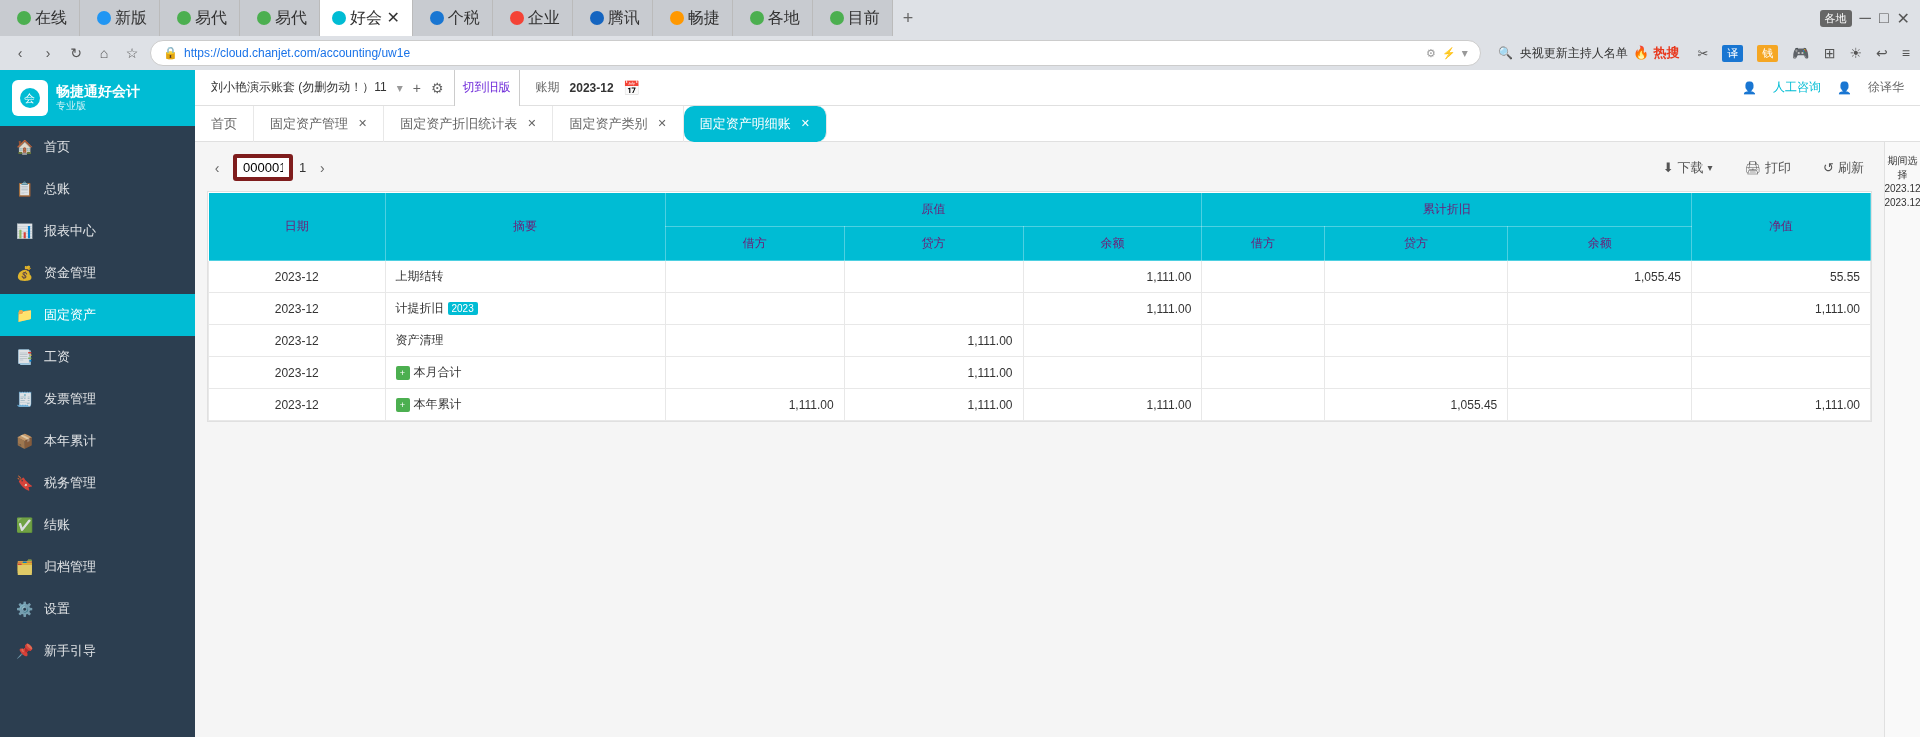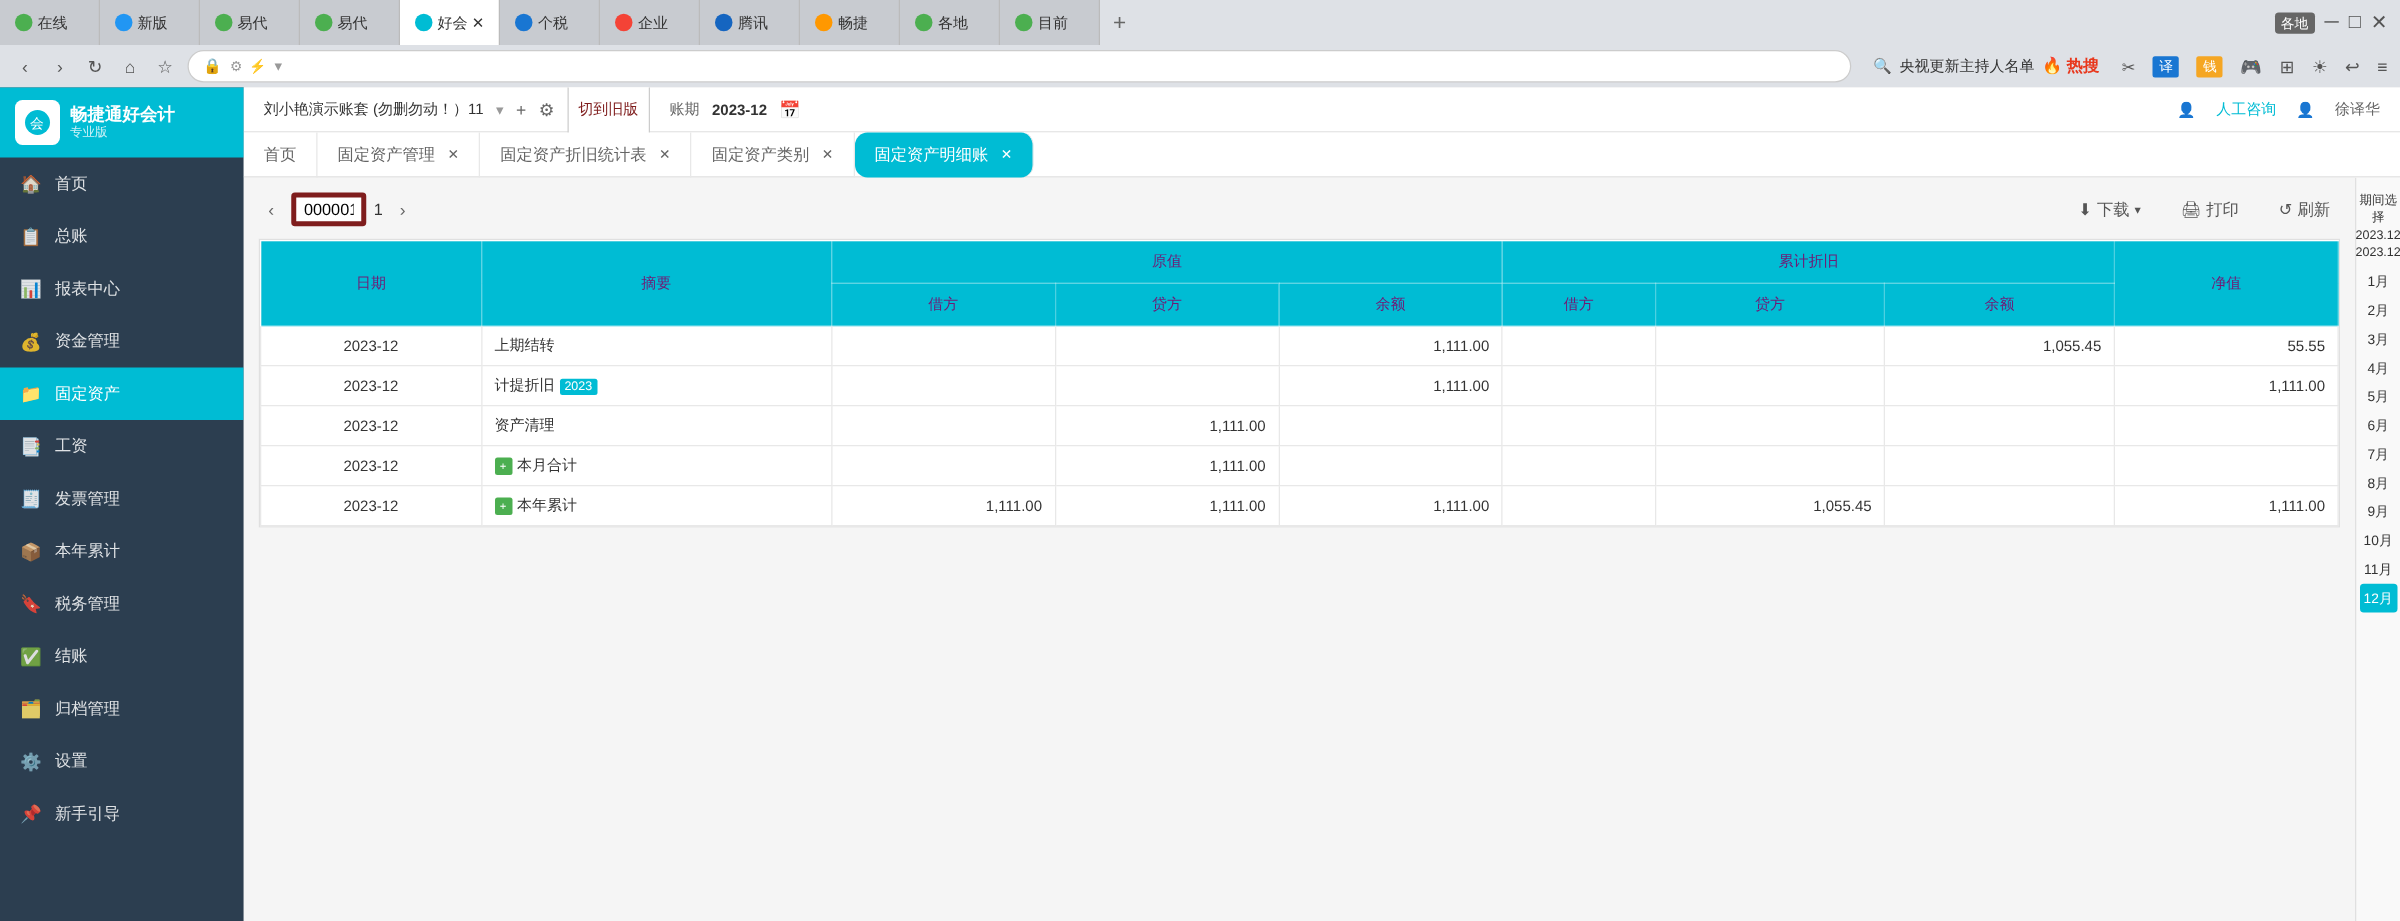--- a/index.html
+++ b/index.html
@@ -1,21 +1,21 @@
 <!DOCTYPE html>
 <html><head>
   <meta charset="utf-8">
   <style>
     * { margin: 0; padding: 0; box-sizing: border-box; }
     body { font-family: 'Microsoft YaHei', Arial, sans-serif; font-size: 12px; background: #f0f0f0; width: 1920px; height: 737px; overflow: hidden; }
 
     
     .browser-chrome { background: #dee1e6; height: 70px; }
     .tab-bar { display: flex; align-items: stretch; height: 36px; background: #dee1e6; padding-left: 0; }
-    .tab { display: flex; align-items: center; padding: 0 12px; font-size: 12px; color: #333; background: #c8cbd0; border-right: 1px solid #bbb; cursor: pointer; min-width: 80px; gap: 4px; }
+    .tab { display: flex; align-items: center; padding: 0 12px; font-size: 16px; color: #333; background: #c8cbd0; border-right: 1px solid #bbb; cursor: pointer; min-width: 80px; gap: 4px; justify-content: flex-end; }
     .tab.active { background: #fff; color: #333; }
     .tab-add { padding: 0 10px; font-size: 18px; color: #666; cursor: pointer; display: flex; align-items: center; }
     .tab-controls { margin-left: auto; display: flex; align-items: center; gap: 8px; padding-right: 10px; font-size: 16px; color: #555; }
 
     .address-bar { display: flex; align-items: center; height: 34px; background: #dee1e6; padding: 0 10px; gap: 8px; }
     .nav-btn { width: 20px; height: 20px; display: flex; align-items: center; justify-content: center; cursor: pointer; color: #555; font-size: 14px; }
     .address-input { flex: 1; height: 26px; border-radius: 13px; border: 1px solid #ccc; background: #fff; padding: 0 12px; font-size: 12px; display: flex; align-items: center; gap: 6px; color: #333; }
     .address-text { flex: 1; font-size: 12px; color: #1a73e8; }
     .search-area { display: flex; align-items: center; gap: 6px; margin-left: 10px; font-size: 12px; color: #333; }
     .hot-search { color: #e8371c; font-weight: bold; font-size: 13px; }
@@ -35,21 +35,21 @@
     .nav-item { display: flex; align-items: center; padding: 12px 16px; cursor: pointer; gap: 10px; color: rgba(255,255,255,0.85); font-size: 13px; }
     .nav-item.active { background: #00bcd4; color: #fff; }
     .nav-item-icon { width: 18px; height: 18px; display: flex; align-items: center; justify-content: center; flex-shrink: 0; font-size: 14px; }
 
     
     .main-content { flex: 1; display: flex; flex-direction: column; background: #f5f5f5; overflow: hidden; }
 
     
     .top-bar { height: 36px; background: #fff; border-bottom: 1px solid #e0e0e0; display: flex; align-items: center; padding: 0 16px; gap: 10px; }
     .top-bar-right { margin-left: auto; display: flex; align-items: center; gap: 16px; font-size: 12px; color: #666; }
-    .btn-switch { border: 1px solid #ccc; border-radius: 3px; padding: 14px 8px; cursor: pointer; font-size: 12px; color: #7f1d1d; background: #fff; }
+    .btn-switch { border: 1px solid #ccc; border-radius: 3px; padding: 14px 8px; cursor: pointer; font-size: 12px; color: #6d28d9; background: #fff; }
 
     
     .page-tabs { height: 36px; background: #fff; border-bottom: 1px solid #e0e0e0; display: flex; align-items: center; padding: 0 0; }
     .page-tab { padding: 0 16px; height: 36px; display: flex; align-items: center; cursor: pointer; font-size: 13px; color: #666; border-right: 1px solid #e8e8e8; gap: 6px; }
     .page-tab.active { background: #00bcd4; color: #fff; border-radius: 10px; }
     .page-tab .close-btn { font-size: 11px; margin-left: 4px; }
 
     
     .content-area { flex: 1; display: flex; overflow: hidden; }
     .content-main { flex: 1; padding: 12px; overflow: auto; }
@@ -139,20 +139,21 @@
   </div>
 
   <div class="address-bar">
     <div class="nav-btn">‹</div>
     <div class="nav-btn">›</div>
     <div class="nav-btn">↻</div>
     <div class="nav-btn">⌂</div>
     <div class="nav-btn">☆</div>
     <div class="address-input">
       <span style="color:#4CAF50;font-size:12px;">🔒</span>
+      <span class="address-text">https://cloud.chanjet.com/accounting/uw1e</span>
       <span style="color:#999;font-size:11px;">⚙</span>
       <span style="color:#f90;font-size:11px;">⚡</span>
       <span style="color:#999;">▾</span>
     </div>
     <div class="search-area">
       <span>🔍</span>
       <span>央视更新主持人名单</span>
       <span class="hot-search">🔥 <span>热搜</span></span>
     </div>
     <div class="browser-tools">
@@ -388,30 +389,16 @@
       </div>
 
       <div class="right-panel">
         <div style="font-size:10px;color:#333;text-align:center;padding:4px 2px;line-height:1.4;">
           <div>期间选择</div>
           <div id="selected-dates">
               <div style="font-size: 10px; color: rgb(51, 51, 51);">2023.12</div>
               <div style="font-size: 10px; color: rgb(51, 51, 51);">2023.12</div>
             </div>
         </div>
-        <div id="month-list">
-            <div class="period-item">1月</div>
-            <div class="period-item">2月</div>
-            <div class="period-item">3月</div>
-            <div class="period-item">4月</div>
-            <div class="period-item">5月</div>
-            <div class="period-item">6月</div>
-            <div class="period-item">7月</div>
-            <div class="period-item">8月</div>
-            <div class="period-item">9月</div>
-            <div class="period-item">10月</div>
-            <div class="period-item">11月</div>
-            <div class="period-item active">12月</div>
-          </div>
       </div>
     </div>
   </div>
 </div>
 
 </body></html>

